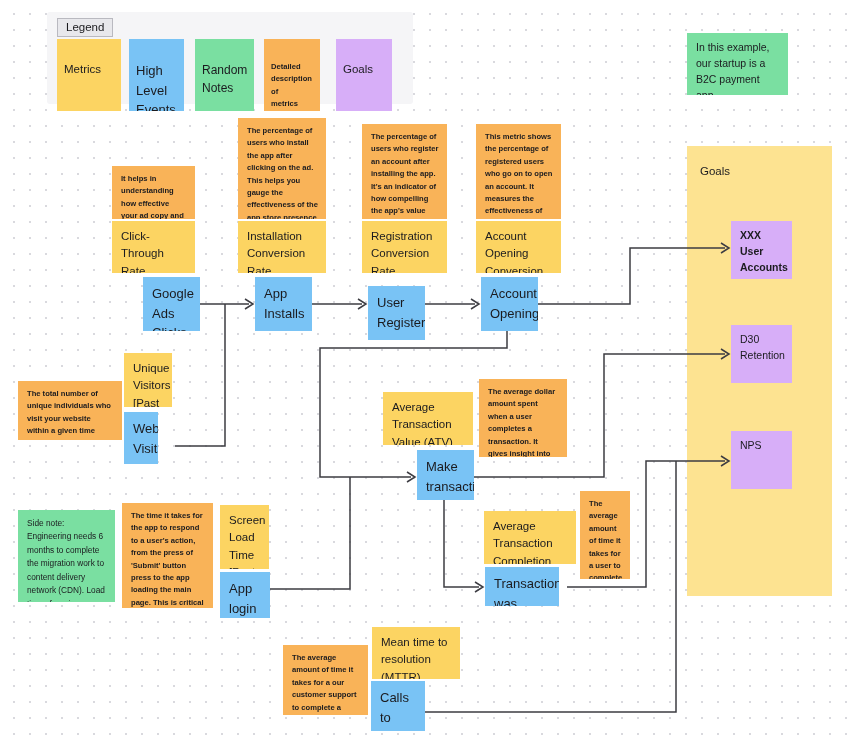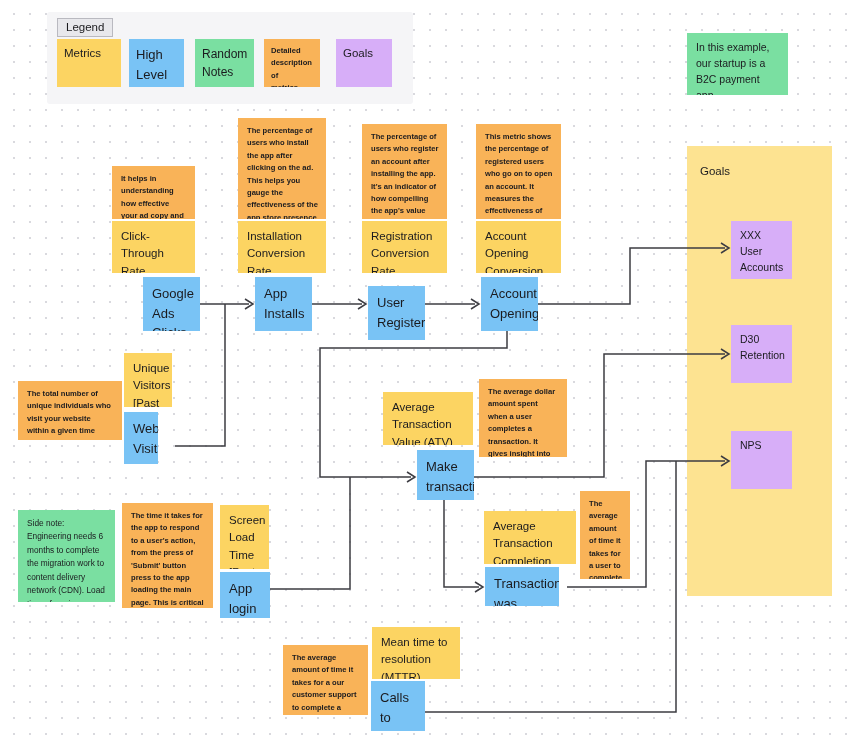--- a/index.html
+++ b/index.html
@@ -48,22 +48,22 @@
     border: 1px solid #b9b9c0;
     border-radius: 0;
     padding: 2px 8px 3px;
     font-size: 11.5px;
     color: #1b1b1f;
     z-index: 5;
   }
   .legend-swatch {
     position: absolute;
     top: 39px;
-    height: 48px;
-    padding: 6px 7px;
+    height: 72px;
+    padding: 22px 7px;
     white-space: pre-line;
   }
 
   
   #goals-panel {
     position: absolute;
     left: 687px; top: 146px;
     width: 145px; height: 450px;
     background: #FDE391;
   }
@@ -96,21 +96,21 @@
 description of
 metrics</div>
   <div class="note goal legend-swatch" style="left:336px;width:56px;font-size:11.5px;">Goals</div>
 
   <div class="note randnote" style="left:687px;top:33px;width:101px;height:62px;font-size:10.5px;line-height:1.52;">In this example,
 our startup is a
 B2C payment app</div>
 
   <div id="goals-panel"></div>
   <div id="goals-title">Goals</div>
-  <div class="note goal" style="left:731px;top:221px;width:61px;height:58px;">XXX User
+  <div class="note goal" style="left:731px;top:221px;width:61px;height:58px;font-weight:bold;">XXX User
 Accounts</div>
   <div class="note goal" style="left:731px;top:325px;width:61px;height:58px;">D30
 Retention</div>
   <div class="note goal" style="left:731px;top:431px;width:61px;height:58px;">NPS</div>
 
   <svg id="wires" viewBox="0 0 850 748">
 
     <path d="M200 304 L249 304"></path>
     <polyline class="arrow" points="245,299 253,304 245,309"></polyline>
 

